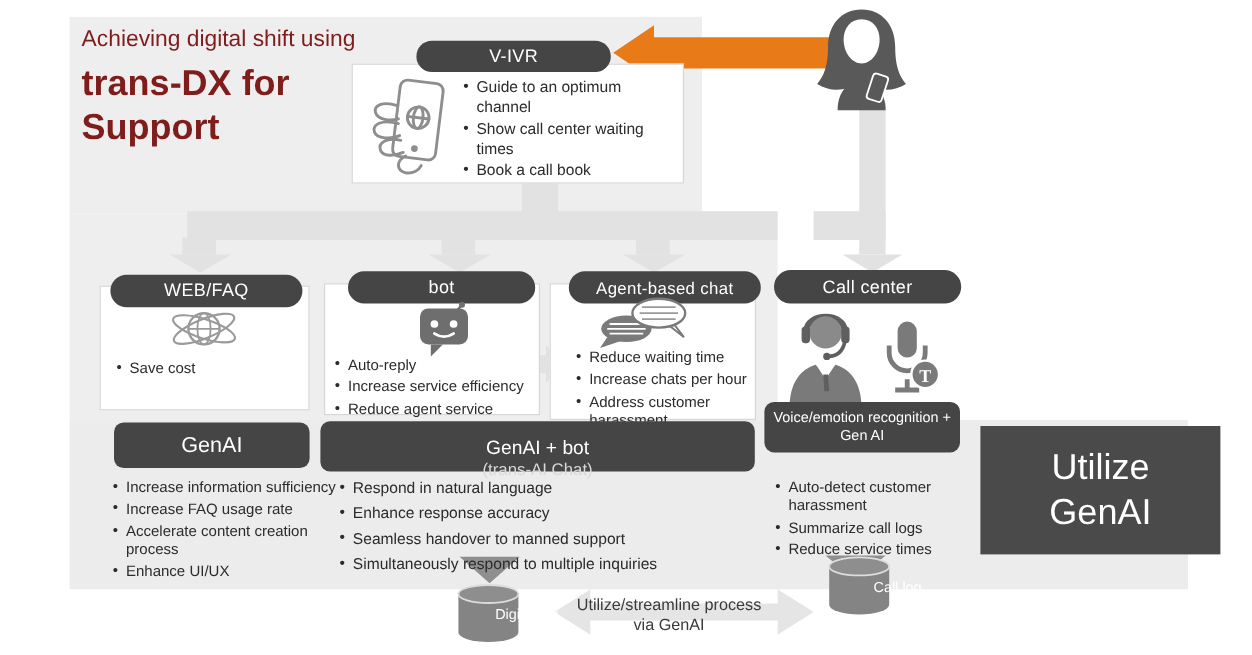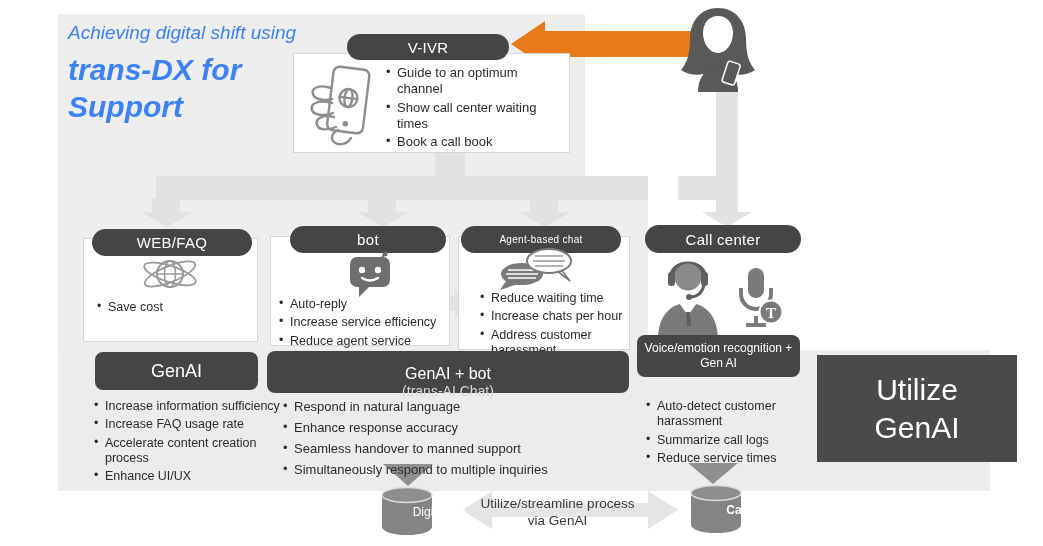--- a/index.html
+++ b/index.html
@@ -6,21 +6,21 @@
   #canvas{position:relative;width:1043px;height:546px;background:#ffffff;
           font-family:"Liberation Sans",sans-serif;overflow:hidden;}
 
   .panel{position:absolute;background:#eeeeee;z-index:0;}
   #panel-top{left:58px;top:14px;width:527px;height:164px;}
   #panel-mid{left:58px;top:178px;width:590px;height:172px;}
   #panel-bottom{left:58px;top:350px;width:932px;height:141px;background:#ececec;}
 
   #arrows{position:absolute;left:0;top:0;z-index:1;}
 
-  #title{position:absolute;left:68px;top:22px;z-index:2;color:#3b82f6;font-style:italic;}
+  #title{position:absolute;left:68px;top:22px;z-index:2;color:#7f1d1d;}
   #title .t1{font-size:19px;margin-bottom:7px;}
   #title .t2{font-size:30px;font-weight:bold;line-height:37px;}
 
   .wbox{position:absolute;background:#ffffff;border:1px solid #d6d6d6;z-index:2;box-sizing:border-box;}
   .pill{position:absolute;background:#454545;color:#ffffff;border-radius:15px;display:flex;
         align-items:center;justify-content:center;font-size:15px;z-index:3;letter-spacing:0.3px;}
   .ghead{position:absolute;background:#454545;color:#ffffff;border-radius:8px;display:flex;
          flex-direction:column;align-items:center;justify-content:center;z-index:3;}
 
   ul.bl{list-style:none;margin:0;padding:0;color:#2b2b2b;position:absolute;z-index:3;}
@@ -38,21 +38,21 @@
   #ch-web-pill{left:92px;top:229px;width:160px;height:27px;}
   #ch-web-icon{position:absolute;left:141px;top:253px;z-index:3;}
   #ch-web-bullets{left:95px;top:300px;width:160px;font-size:12.5px;}
 
   #ch-bot-box{left:270px;top:236px;width:180px;height:110px;}
   #ch-bot-pill{left:290px;top:226px;width:156px;height:27px;}
   #ch-bot-icon{position:absolute;left:347px;top:251px;z-index:3;}
   #ch-bot-bullets{left:277px;top:297px;width:172px;font-size:12.5px;}
 
   #ch-agent-box{left:458px;top:236px;width:172px;height:114px;}
-  #ch-agent-pill{left:461px;top:226px;width:160px;height:27px;font-size:10px;}
+  #ch-agent-pill{left:474px;top:226px;width:160px;height:27px;font-size:14px;}
   #ch-agent-icon{position:absolute;left:498px;top:246px;z-index:3;}
   #ch-agent-bullets{left:478px;top:291px;width:158px;font-size:12.5px;}
 
   #ch-call-pill{left:645px;top:225px;width:156px;height:28px;}
   #ch-call-agent-icon{position:absolute;left:650px;top:252px;z-index:2;}
   #ch-call-mic-icon{position:absolute;left:728px;top:266px;z-index:2;}
 
   #g1-head{left:95px;top:352px;width:163px;height:38px;font-size:18px;}
   #g1-bullets{left:92px;top:399px;width:188px;font-size:12.5px;}
   #g2-head{left:267px;top:351px;width:362px;height:42px;}
@@ -63,21 +63,21 @@
   #g3-head{left:637px;top:335px;width:163px;height:42px;}
   #g3-head .h1{font-size:12px;line-height:15px;}
   #g3-head .h2{font-size:12px;line-height:15px;}
   #g3-bullets{left:644px;top:399px;width:178px;font-size:12.5px;}
   #utilize-box{position:absolute;left:817px;top:355px;width:200px;height:107px;background:#4a4a4a;
                color:#ffffff;display:flex;flex-direction:column;align-items:center;justify-content:center;
                font-size:30px;line-height:38px;z-index:2;}
 
   .cyl{position:absolute;z-index:3;width:58px;height:50px;}
   #cyl-digital{left:378px;top:486px;}
-  #cyl-call{left:687px;top:484px;font-weight:bold;}
+  #cyl-call{left:687px;top:463px;}
   .cyl .lbl{position:absolute;left:0;top:19px;width:100%;text-align:center;color:#ffffff;font-size:12px;margin-left:32px;}
 
   #flow-text{position:absolute;left:440px;top:495px;width:235px;text-align:center;
              font-size:13.5px;color:#3a3a3a;line-height:17px;z-index:3;}
 </style>
 </head>
 <body>
 
 <div id="canvas">
 

